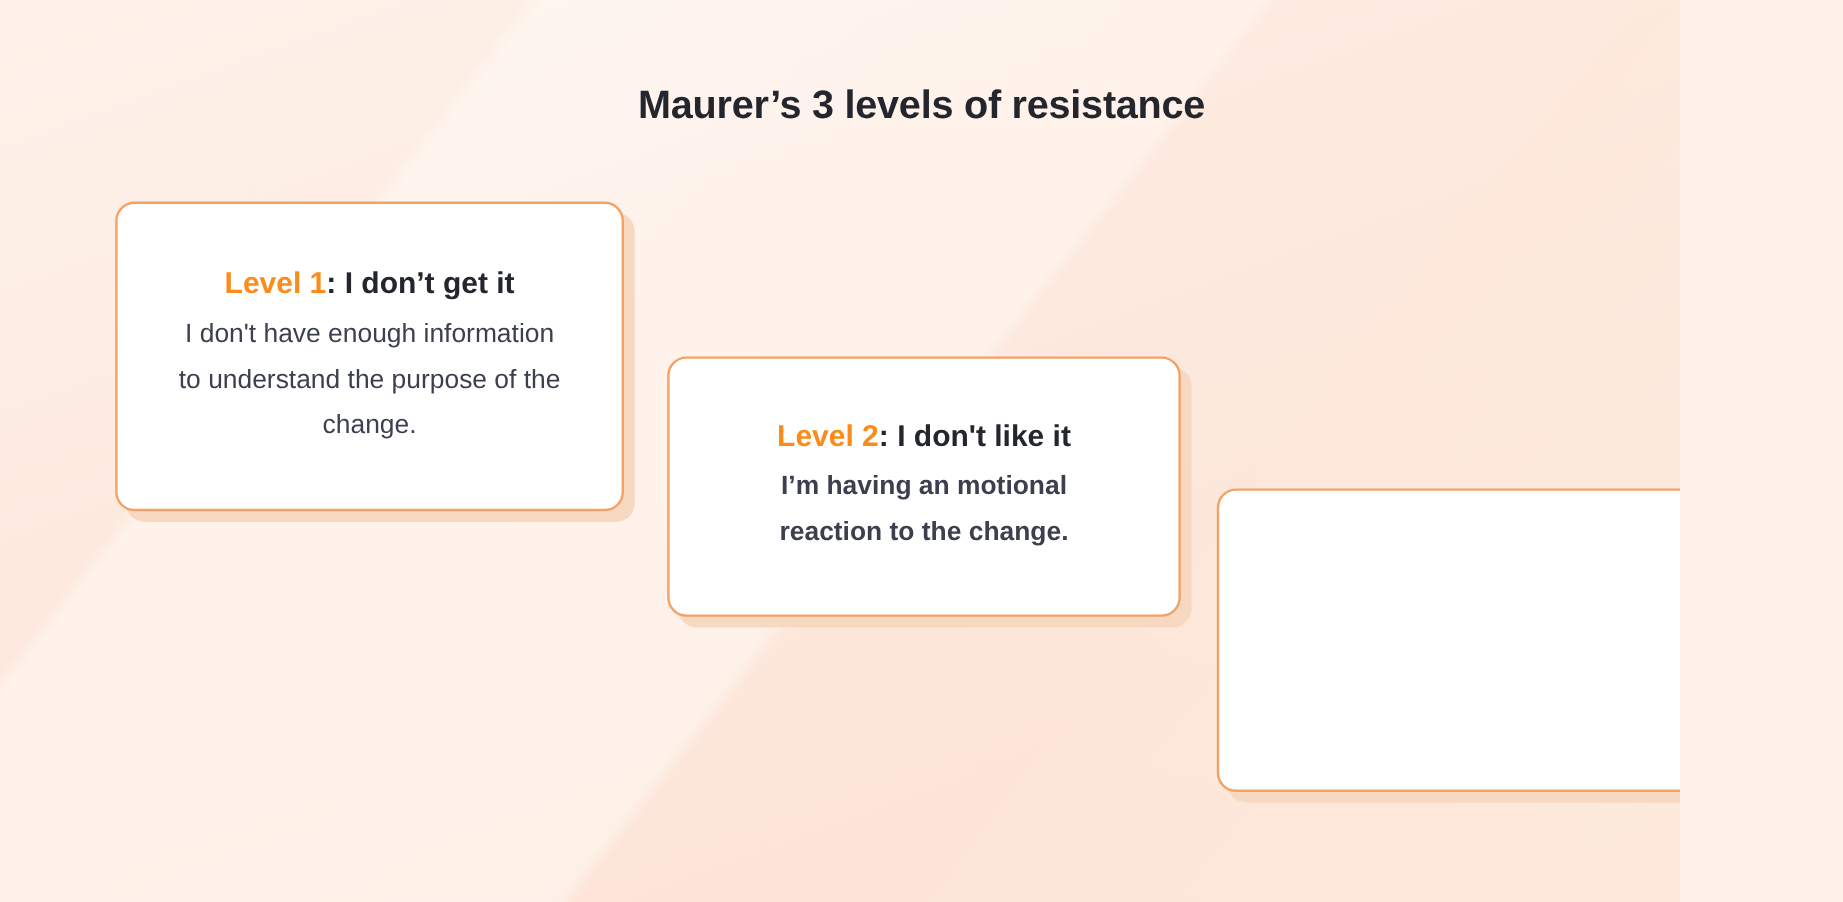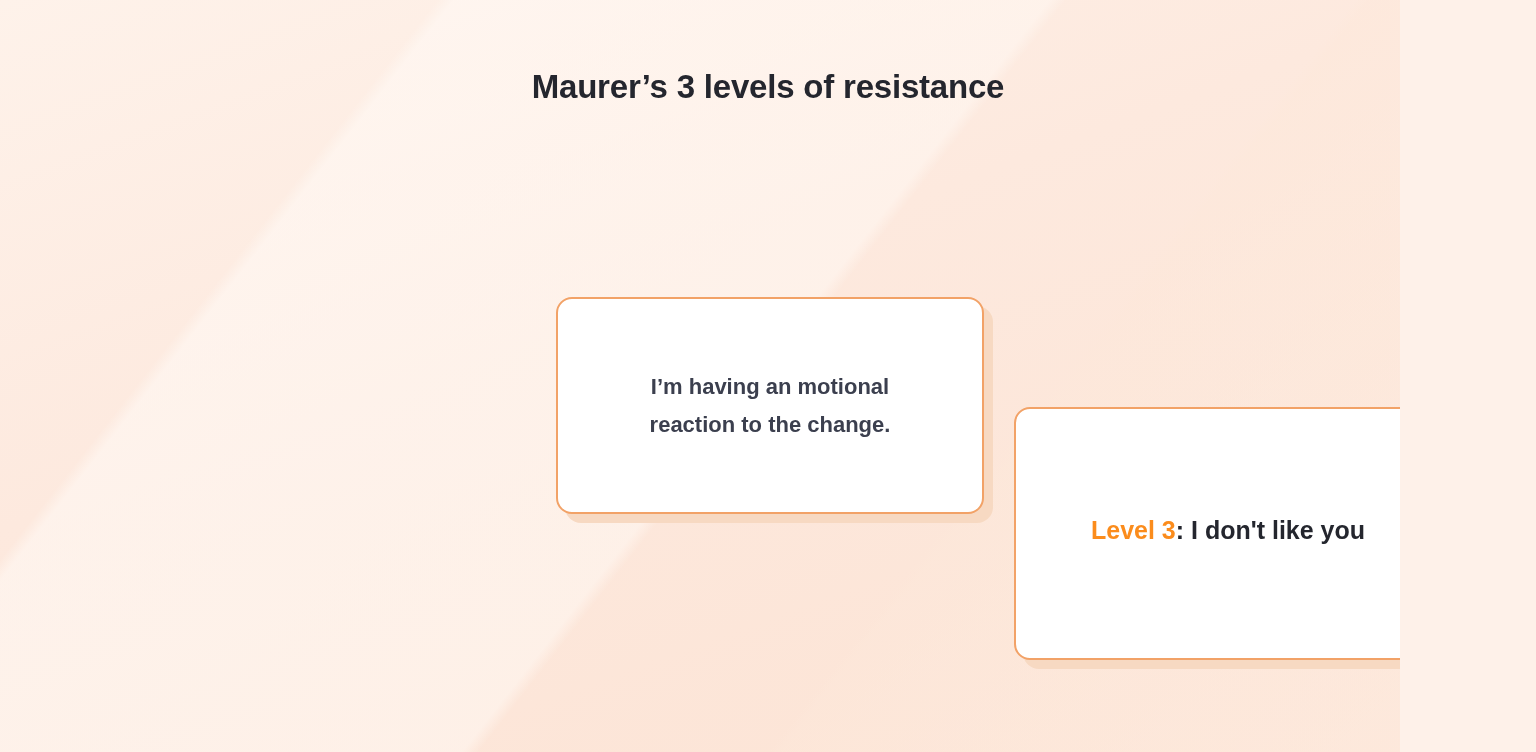--- a/index.html
+++ b/index.html
@@ -114,24 +114,30 @@
 <body>
 
 <div class="poster">
 
   <div class="bg-base"></div>
   <div class="bg-diagonal"></div>
   <div class="bg-diagonal2"></div>
 
   <div class="title">Maurer’s 3 levels of resistance</div>
 
+  <div class="card" id="card-1">
+    <div class="card-heading">
+      <span class="lvl">Level 1</span><span>: </span><span>I don’t get it</span>
+    </div>
+    <div class="card-body">I don't have enough information to understand the purpose of the change.</div>
+  </div>
 
   <div class="card" id="card-2">
+    <div class="card-heading">
+      <span class="lvl">Level 2</span><span>: </span><span>I don't like it</span>
+    </div>
     <div class="card-body">I’m having an motional reaction to the change.</div>
   </div>
 
   <div class="card" id="card-3">
-    <div class="card-heading">
-      <span class="lvl">Level 3</span><span>: </span><span>I don't like you</span>
-    </div>
   </div>
 
 </div>
 
 </body></html>

